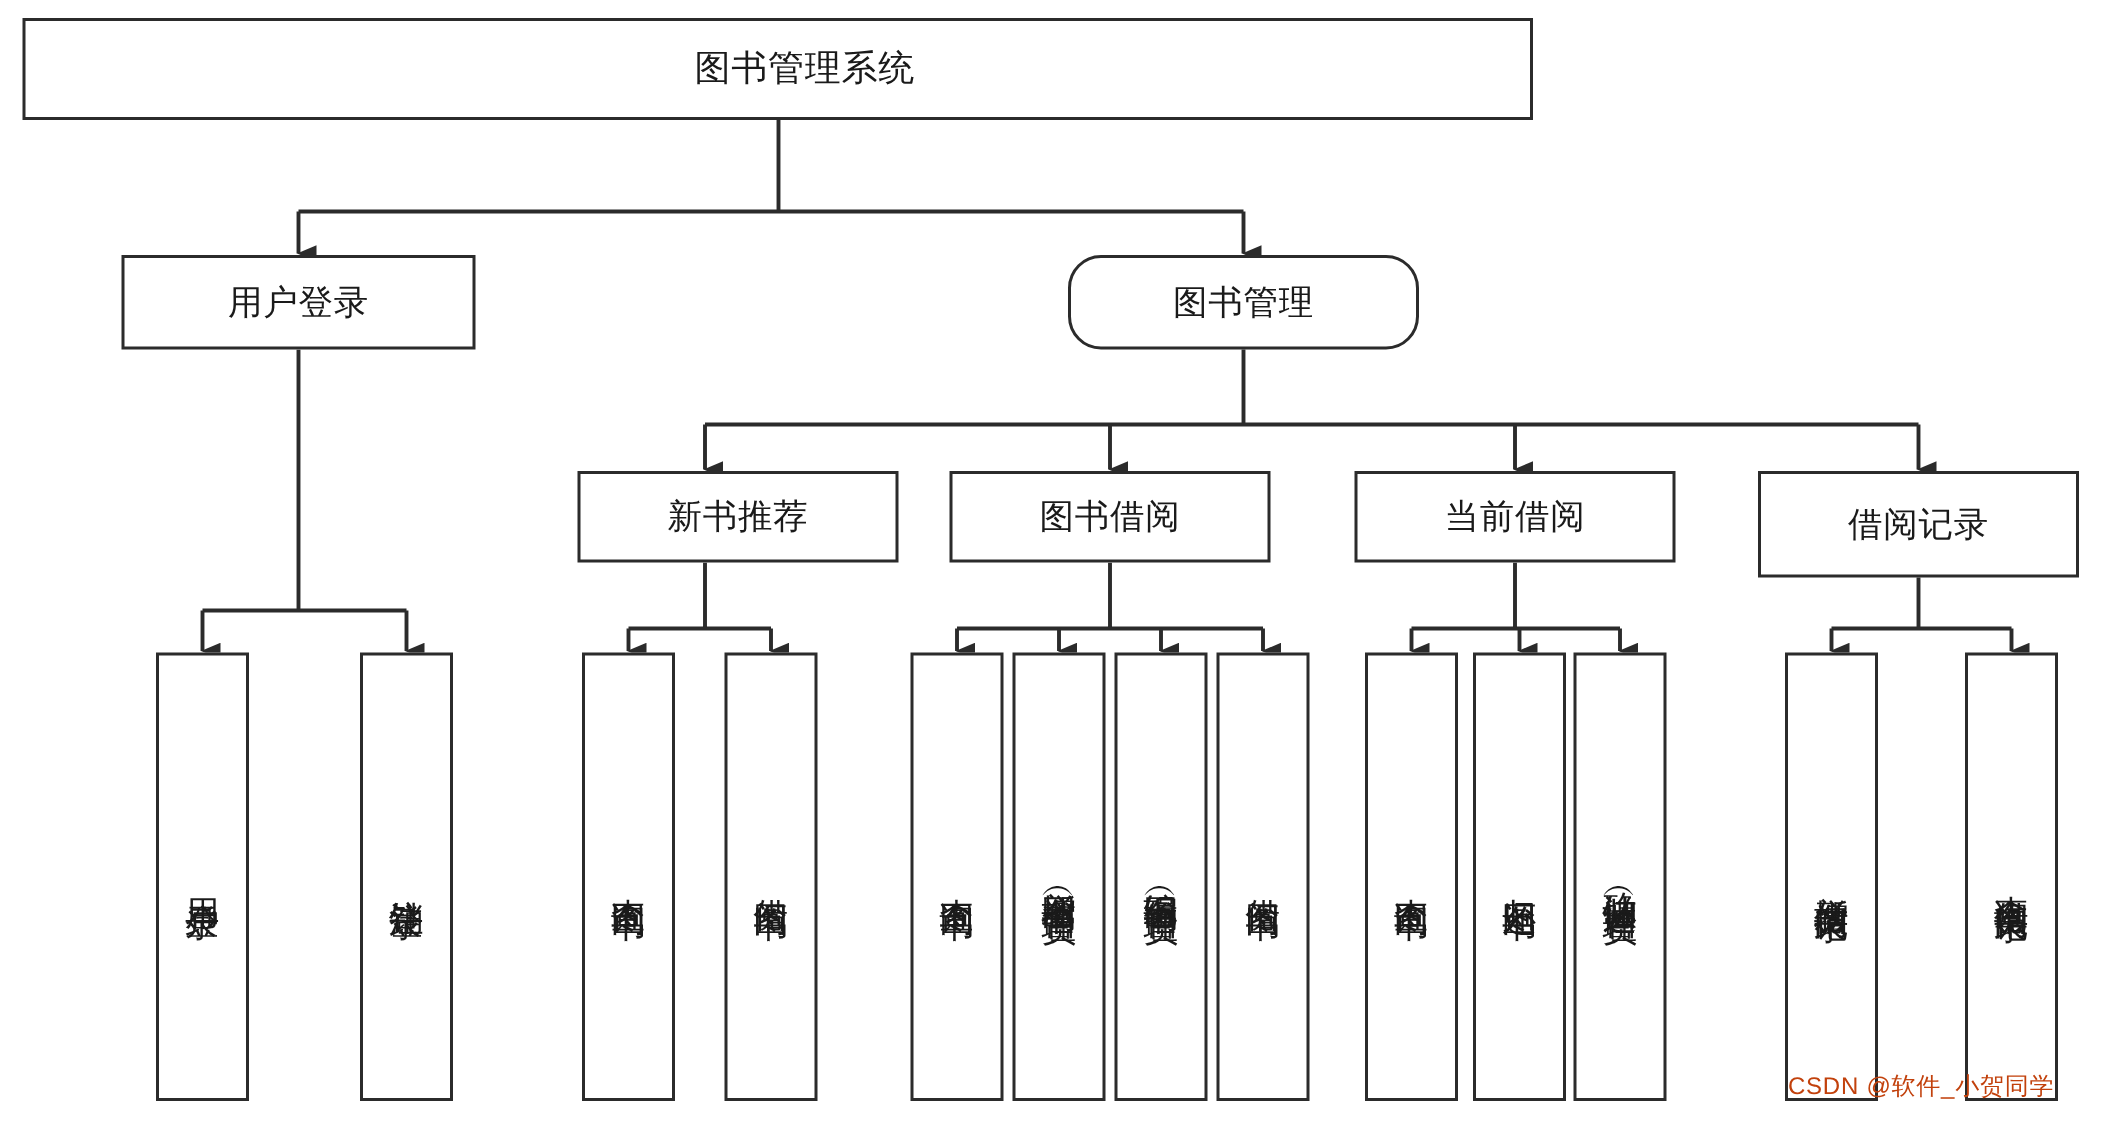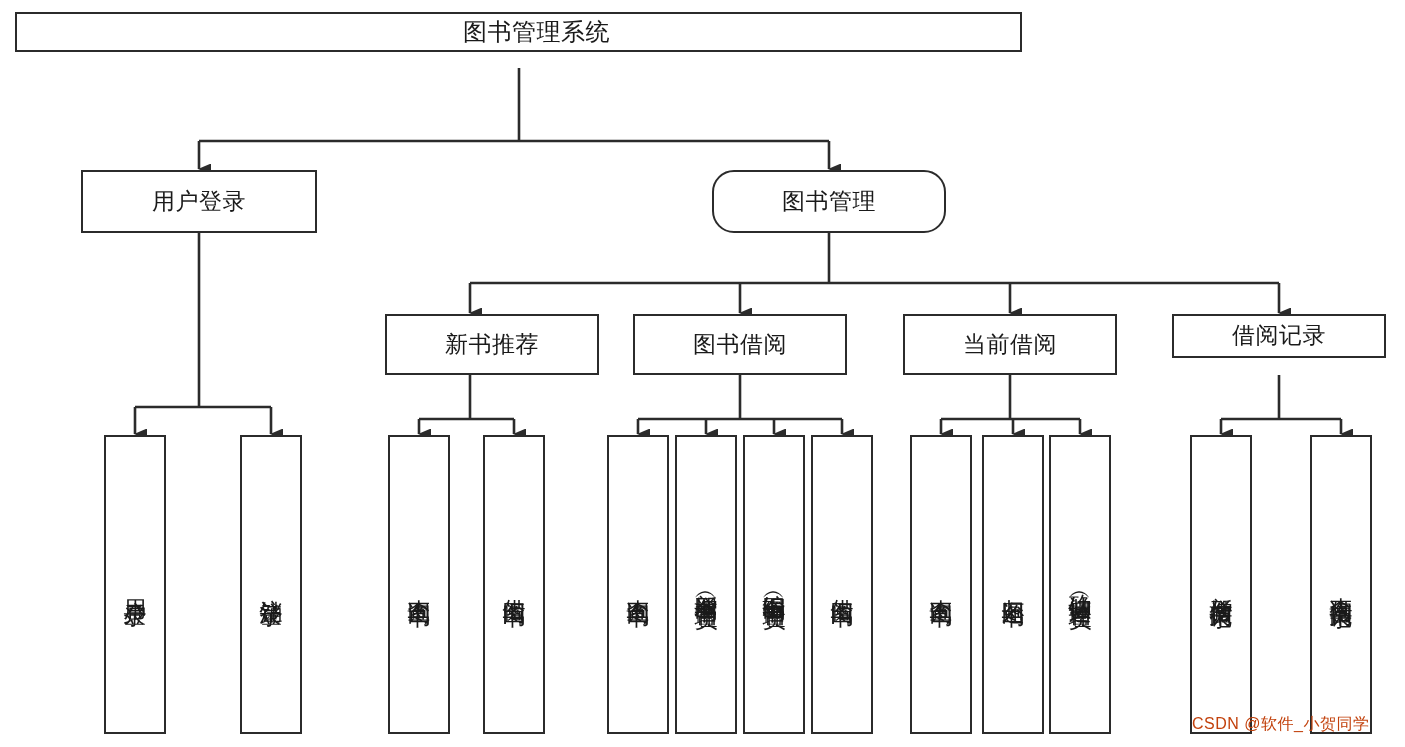--- a/index.html
+++ b/index.html
@@ -106,41 +106,41 @@
         <path d="M1010,375 L1010,419 M941,419 L1080,419"></path>
         <path d="M941,419 L941,434" marker-end="url(#arrow)"></path>
         <path d="M1013,419 L1013,434" marker-end="url(#arrow)"></path>
         <path d="M1080,419 L1080,434" marker-end="url(#arrow)"></path>
         <path d="M1279,375 L1279,419 M1221,419 L1341,419"></path>
         <path d="M1221,419 L1221,434" marker-end="url(#arrow)"></path>
         <path d="M1341,419 L1341,434" marker-end="url(#arrow)"></path>
       </g>
   </svg>
 
-  <div class="node root horizontal" style="left: 15px; top: 12px; width: 1007px; height: 40px; padding-left: 36px;">
+  <div class="node root horizontal" style="left: 15px; top: 12px; width: 1007px; height: 68px; padding-left: 36px;">
     <span class="node-label">图书管理系统</span>
   </div>
 
   <div id="node-layer">
       <div class="node horizontal" style="left: 81px; top: 170px; width: 236px; height: 63px;">
         <span class="node-label">用户登录</span>
       </div>
       <div class="node horizontal" style="left: 712px; top: 170px; width: 234px; height: 63px; border-radius: 22px;">
         <span class="node-label">图书管理</span>
       </div>
       <div class="node horizontal" style="left: 363px; top: 314px; width: 214px; height: 61px; margin-left: 22px;">
         <span class="node-label">新书推荐</span>
       </div>
       <div class="node horizontal" style="left: 633px; top: 314px; width: 214px; height: 61px;">
         <span class="node-label">图书借阅</span>
       </div>
       <div class="node horizontal" style="left: 903px; top: 314px; width: 214px; height: 61px;">
         <span class="node-label">当前借阅</span>
       </div>
-      <div class="node horizontal" style="left: 1172px; top: 314px; width: 214px; height: 44px;">
+      <div class="node horizontal" style="left: 1172px; top: 314px; width: 214px; height: 71px;">
         <span class="node-label">借阅记录</span>
       </div>
       <div class="node vertical" style="left: 104px; top: 435px; width: 62px; height: 299px;">
         <span class="node-label">用户登录</span>
       </div>
       <div class="node vertical" style="left: 240px; top: 435px; width: 62px; height: 299px;">
         <span class="node-label">注销登录</span>
       </div>
       <div class="node vertical" style="left: 388px; top: 435px; width: 62px; height: 299px;">
         <span class="node-label">查询图书</span>

